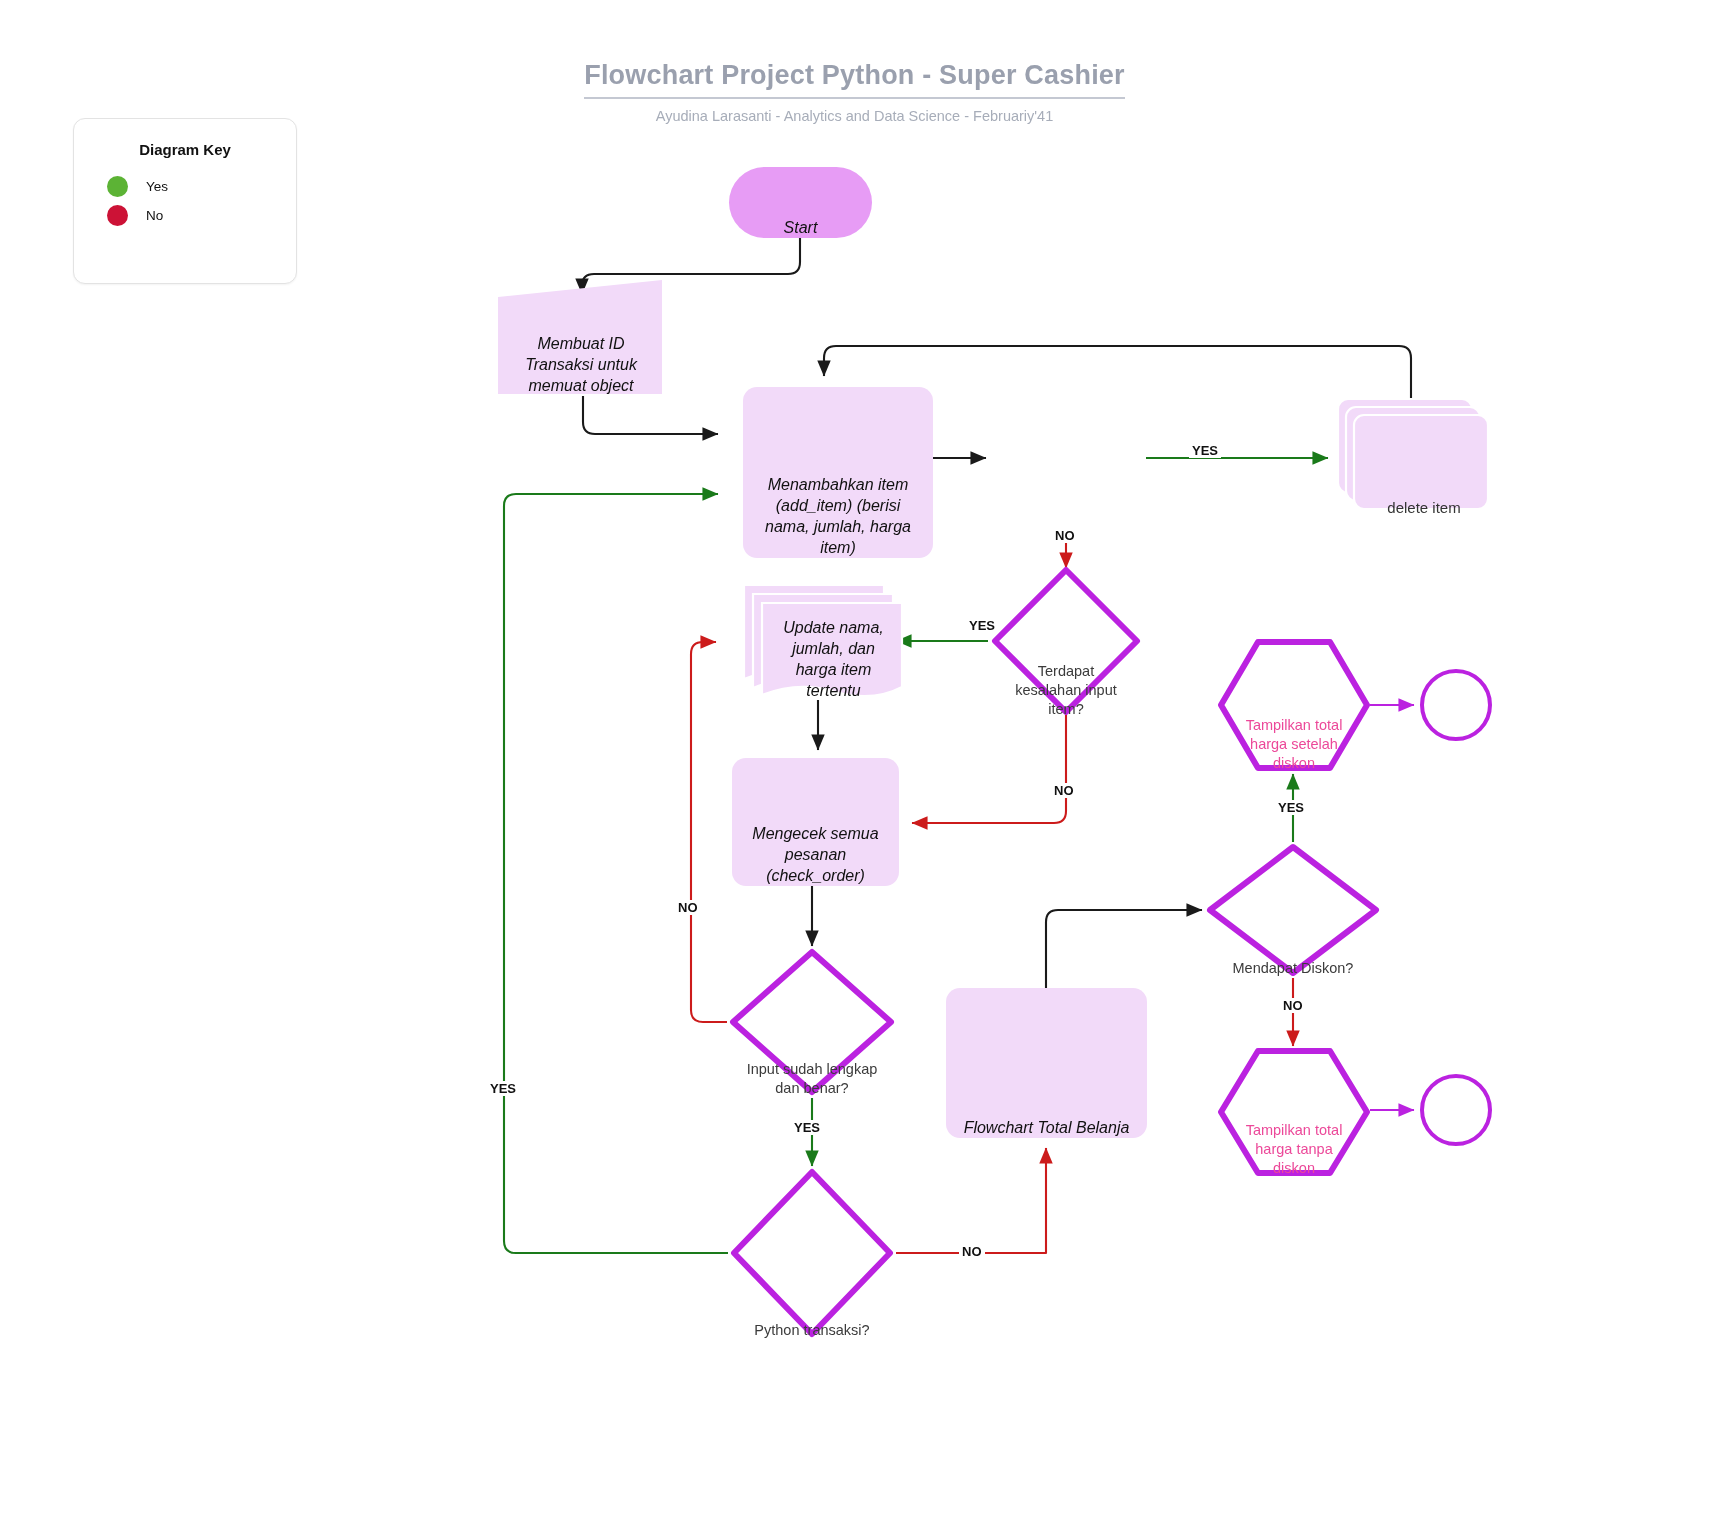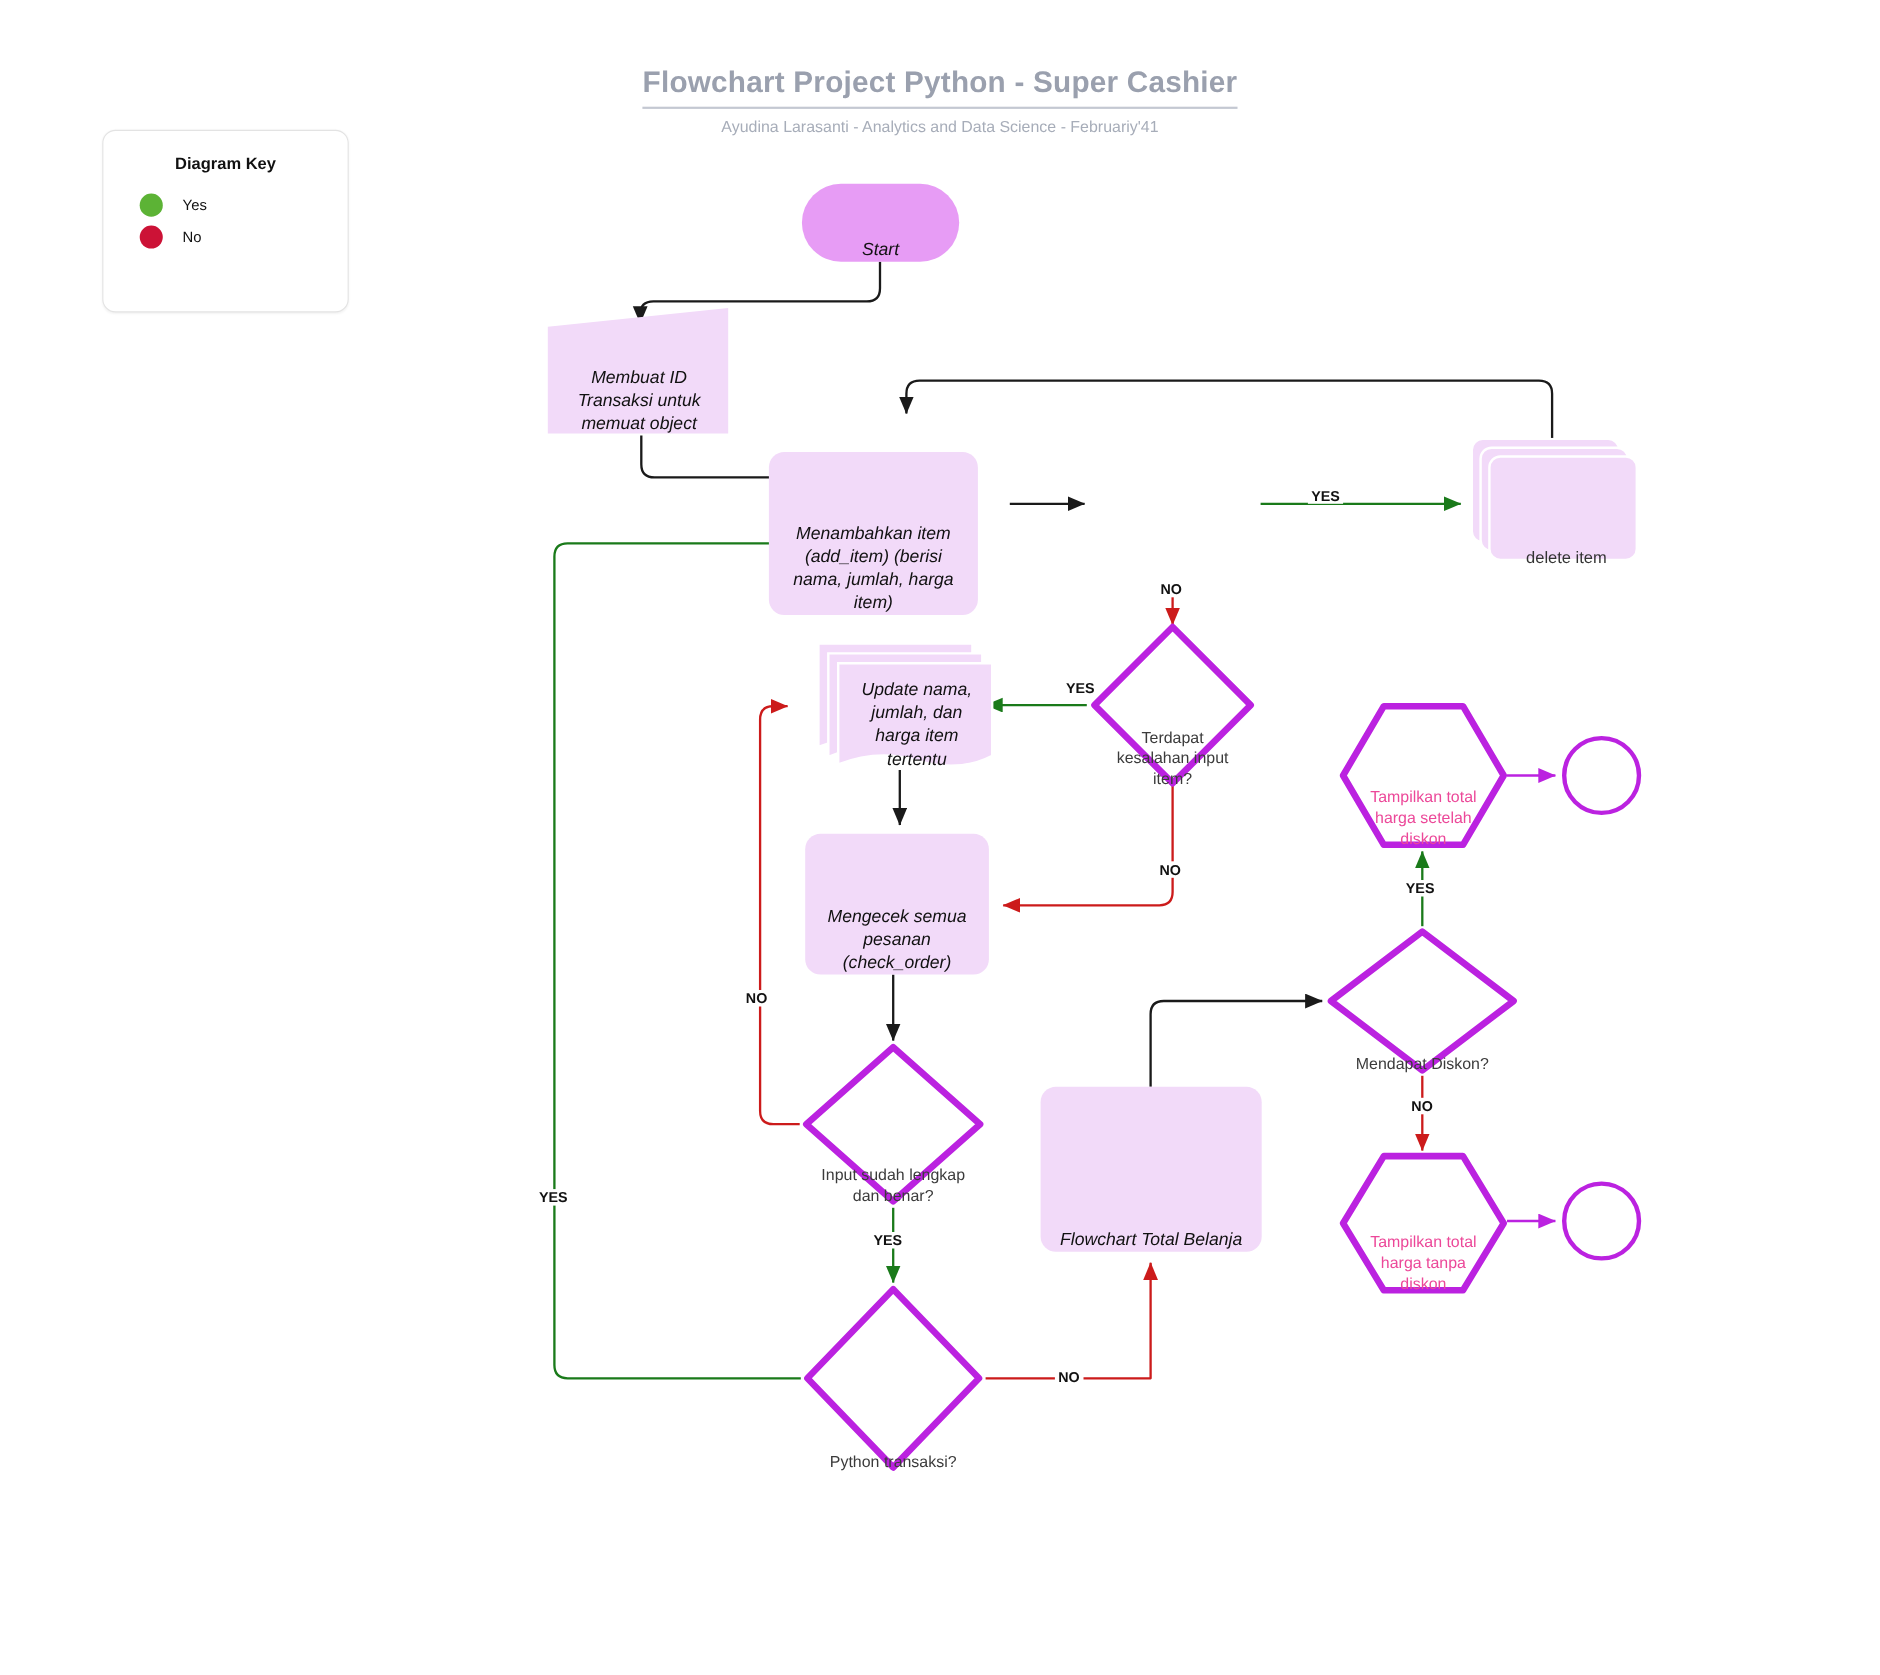--- a/index.html
+++ b/index.html
@@ -15,21 +15,20 @@
     font-size:27px;font-weight:bold;color:#9aa0ae;letter-spacing:.2px;
     display:inline-block;padding-bottom:6px;border-bottom:2px solid #c4c8d2;
   }
   #subtitle{margin-top:9px;font-size:14.5px;color:#a7adb9;}
 
   
   #legend{
     position:absolute;left:73px;top:118px;width:222px;height:164px;
     background:#ffffff;border:1px solid #e3e3e3;border-radius:12px;
     box-shadow:0 1px 2px rgba(0,0,0,.05);
-    margin-left:20px;
   }
   #legend .lg-title{
     position:absolute;left:0;right:0;top:22px;text-align:center;
     font-size:15px;font-weight:bold;color:#111;
   }
   #legend .lg-row{position:absolute;left:33px;display:flex;align-items:center;gap:18px;}
   #legend .lg-row.r1{top:57px;}
   #legend .lg-row.r2{top:86px;}
   #legend .dot{width:21px;height:21px;border-radius:50%;display:block;}
   #legend .lg-lab{font-size:13.5px;color:#111;}
@@ -170,21 +169,21 @@
     <div class="txt">Start</div>
   </div>
 
   <div class="node skew" style="left:495px;top:278px;width:172px;height:118px;">
     <svg width="172" height="118" viewBox="0 0 172 118">
       <path d="M3,19 L167,2 L167,116 L3,116 Z" fill="#f2daf9" stroke="none"></path>
     </svg>
     <div class="txt">Membuat ID<br>Transaksi untuk<br>memuat object</div>
   </div>
 
-  <div class="node proc" style="left:699px;top:387px;width:190px;height:148px;margin-top:24px;">
+  <div class="node proc" style="left:743px;top:387px;width:190px;height:171px;">
     <div class="txt">Menambahkan item<br>(add_item) (berisi<br>nama, jumlah, harga<br>item)</div>
   </div>
 
 
   <div class="node stack plain" style="left:1337px;top:398px;width:156px;height:112px;">
     <svg width="156" height="112" viewBox="0 0 156 112">
       <rect x="1" y="1" width="134" height="94" rx="10" fill="#f2daf9" stroke="#ffffff" stroke-width="2.2"></rect>
       <rect x="9" y="9" width="134" height="94" rx="10" fill="#f2daf9" stroke="#ffffff" stroke-width="2.2"></rect>
       <rect x="17" y="17" width="134" height="94" rx="10" fill="#f2daf9" stroke="#ffffff" stroke-width="2.2"></rect>
     </svg>

